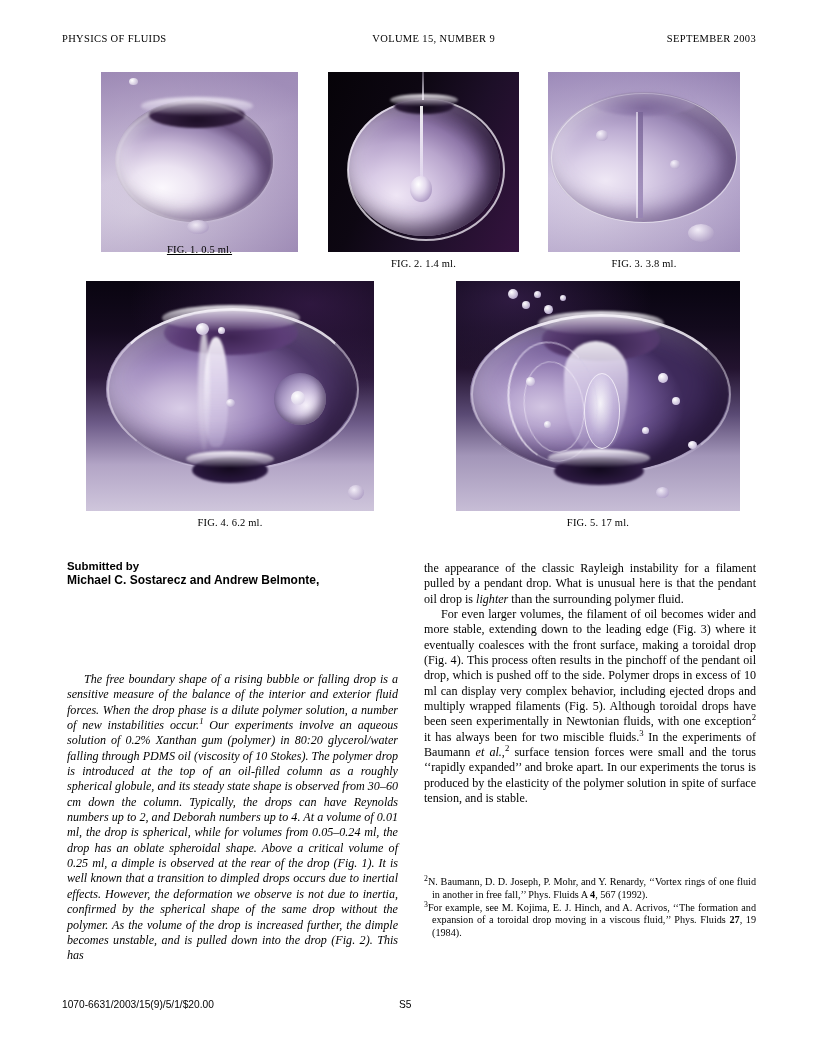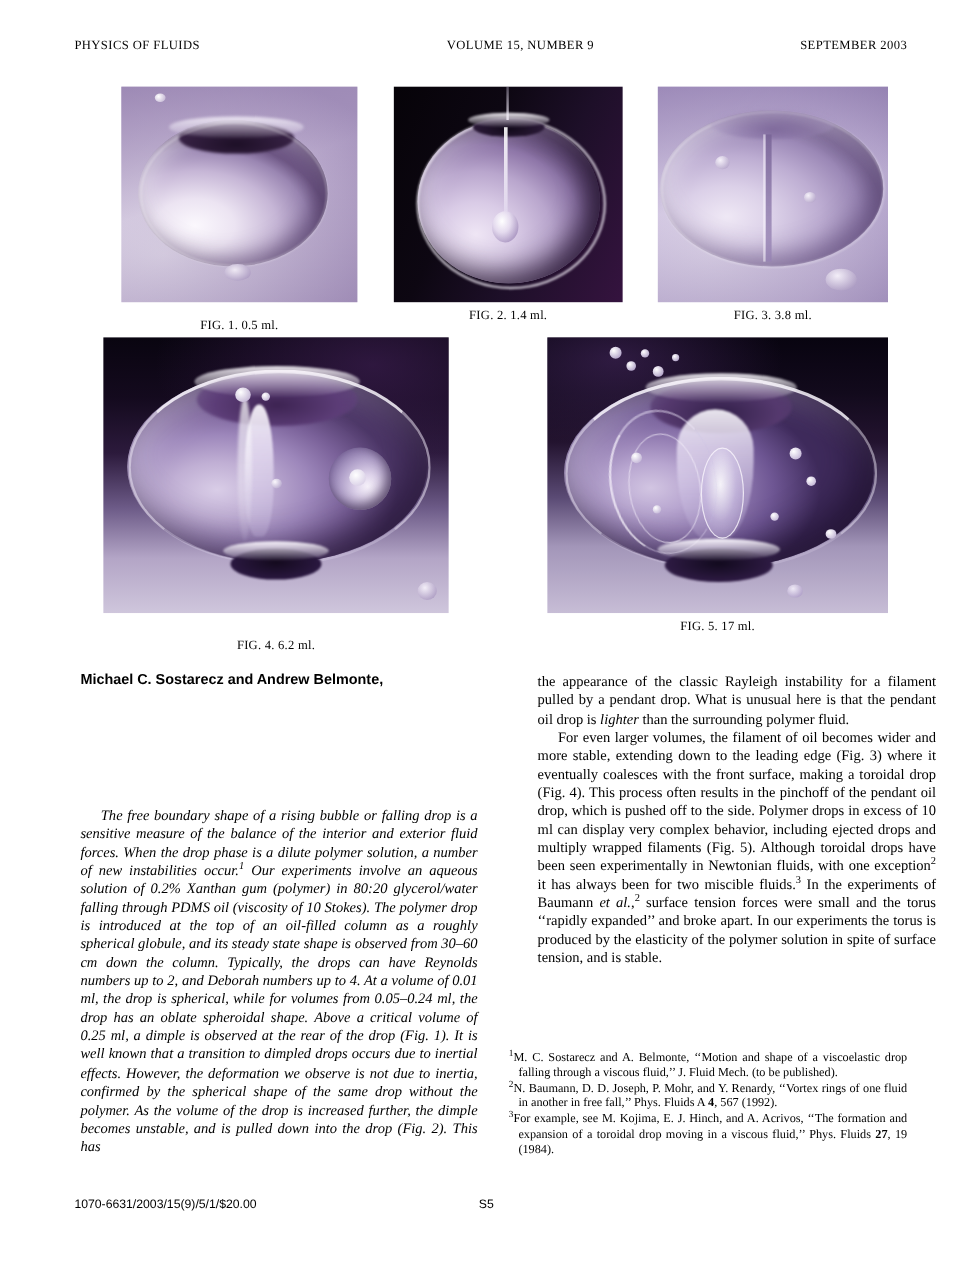--- a/index.html
+++ b/index.html
@@ -110,21 +110,21 @@
   
   .colL {
     position: absolute;
     left: 67px;
     top: 672px;
     width: 331px;
     font-style: italic;
   }
   .colR {
     position: absolute;
-    left: 448px;
+    left: 424px;
     top: 561px;
     width: 332px;
   }
   .bodytext p {
     margin: 0;
     font-size: 12.1px;
     line-height: 15.35px;
     text-align: justify;
     text-justify: inter-word;
     hyphens: manual;
@@ -203,21 +203,21 @@
         <div class="drop" style="left:16px; top:30px; width:154px; height:118px;
             border:1.5px solid rgba(255,255,255,0.45); filter: blur(0.8px);"></div>
 
         <div class="drop" style="left:86px; top:148px; width:22px; height:14px;
             background: radial-gradient(ellipse at 40% 35%, #efe9f4, #9c89b6);
             filter: blur(0.5px);"></div>
         <div class="drop" style="left:28px; top:6px; width:9px; height:7px;
             background: radial-gradient(circle at 35% 35%, #ffffff, #b9a9cc); filter: blur(0.4px);"></div>
       </div>
     </div>
-    <div class="cap" style="left:101px; top:194px; width:197px;">FIG. 1.  0.5 ml.</div>
+    <div class="cap" style="left:101px; top:172px; width:197px;text-decoration:underline;">FIG. 1.  0.5 ml.</div>
 
     <div class="figbox" style="left:328px; top:0; width:191px; height:180px;">
       <div class="figimg">
         <div class="scene" style="background:
             linear-gradient(115deg, #060308 0%, #0d0712 35%, #1d0f28 62%, #35133f 100%);"></div>
 
         <div class="drop" style="left:20px; top:28px; width:152px; height:136px;
             background:
               radial-gradient(ellipse 75% 70% at 32% 70%, #efe6f5 0%, #d9cbe6 28%, #b9a6cd 55%, #8e76a8 78%, #4b3560 100%);
             box-shadow: inset -10px -8px 22px rgba(25,10,35,0.75), inset 8px 6px 20px rgba(255,255,255,0.35);"></div>
@@ -334,21 +334,21 @@
         <div class="drop" style="left:110px; top:42px; width:13px; height:12px;
             background: radial-gradient(circle at 35% 32%, #ffffff, #b4a3ca); filter: blur(0.3px);"></div>
         <div class="drop" style="left:132px; top:46px; width:7px; height:7px;
             background: radial-gradient(circle at 35% 32%, #ffffff, #b4a3ca);"></div>
         <div class="drop" style="left:140px; top:118px; width:9px; height:8px;
             background: radial-gradient(circle at 35% 32%, #fbf8fd, #a694c2); filter: blur(0.3px);"></div>
         <div class="drop" style="left:262px; top:204px; width:16px; height:15px;
             background: radial-gradient(circle at 38% 32%, #f3eef8, #9c89b6); filter: blur(0.3px);"></div>
       </div>
     </div>
-    <div class="cap" style="left:86px; top:236px; width:288px;margin-top:16px;">FIG. 4.  6.2 ml.</div>
+    <div class="cap" style="left:86px; top:236px; width:288px;">FIG. 4.  6.2 ml.</div>
 
     <div class="figbox" style="left:456px; top:0; width:284px; height:230px;">
       <div class="figimg">
         <div class="scene" style="background:
             linear-gradient(180deg, #080410 0%, #120a1c 20%, #23132f 38%, #5a4a74 58%, #a396b9 76%, #c7bdd6 100%);"></div>
         <div class="scene" style="background:
             radial-gradient(ellipse 70% 45% at 20% 8%, rgba(70,40,95,0.6) 0%, rgba(8,4,16,0) 70%);"></div>
 
         <div class="drop" style="left:14px; top:34px; width:258px; height:158px;
             background:
@@ -409,34 +409,34 @@
         <div class="drop" style="left:186px; top:146px; width:7px; height:7px; background: radial-gradient(circle at 35% 32%, #fff, #b3a2cc);"></div>
         <div class="drop" style="left:88px; top:140px; width:7px; height:7px; background: radial-gradient(circle at 35% 32%, #fff, #b3a2cc);"></div>
         <div class="drop" style="left:232px; top:160px; width:9px; height:8px; background: radial-gradient(circle at 35% 32%, #fff, #b3a2cc);"></div>
         <div class="drop" style="left:200px; top:206px; width:13px; height:11px; background: radial-gradient(ellipse at 38% 32%, #efeaf6, #a08dbd); filter: blur(0.3px);"></div>
       </div>
     </div>
     <div class="cap" style="left:456px; top:236px; width:284px;">FIG. 5.  17 ml.</div>
   </div>
 
   <div class="titleblock">
+    <p class="submitted">Submitted by</p>
     <p class="authors">Michael C. Sostarecz and Andrew Belmonte,</p>
   </div>
 
   <div class="colL bodytext">
     <p class="ind"><span>The free boundary shape of a rising bubble or falling drop is a sensitive measure of the balance of the interior and exterior fluid forces. When the drop phase is a dilute polymer solution, a number of new instabilities occur.</span><sup>1</sup><span> Our experiments involve an aqueous solution of 0.2% Xanthan gum (polymer) in 80:20 glycerol/water falling through PDMS oil (viscosity of 10 Stokes). The polymer drop is introduced at the top of an oil-filled column as a roughly spherical globule, and its steady state shape is observed from 30–60 cm down the column. Typically, the drops can have Reynolds numbers up to 2, and Deborah numbers up to 4. At a volume of 0.01 ml, the drop is spherical, while for volumes from 0.05–0.24 ml, the drop has an oblate spheroidal shape. Above a critical volume of 0.25 ml, a dimple is observed at the rear of the drop (Fig. 1). It is well known that a transition to dimpled drops occurs due to inertial effects. However, the deformation we observe is not due to inertia, confirmed by the spherical shape of the same drop without the polymer. As the volume of the drop is increased further, the dimple becomes unstable, and is pulled down into the drop (Fig. 2). This has</span></p>
   </div>
 
   <div class="colR bodytext">
     <p><span>the appearance of the classic Rayleigh instability for a filament pulled by a pendant drop. What is unusual here is that the pendant oil drop is </span><span class="ital">lighter</span><span> than the surrounding polymer fluid.</span></p>
     <p class="ind"><span>For even larger volumes, the filament of oil becomes wider and more stable, extending down to the leading edge (Fig. 3) where it eventually coalesces with the front surface, making a toroidal drop (Fig. 4). This process often results in the pinchoff of the pendant oil drop, which is pushed off to the side. Polymer drops in excess of 10 ml can display very complex behavior, including ejected drops and multiply wrapped filaments (Fig. 5). Although toroidal drops have been seen experimentally in Newtonian fluids, with one exception</span><sup>2</sup><span> it has always been for two miscible fluids.</span><sup>3</sup><span> In the experiments of Baumann </span><span class="ital">et al.</span><span>,</span><sup>2</sup><span> surface tension forces were small and the torus ‘‘rapidly expanded’’ and broke apart. In our experiments the torus is produced by the elasticity of the polymer solution in spite of surface tension, and is stable.</span></p>
   </div>
 
   <div class="refs">
-    <div class="ref"><sup>1</sup><span>M. C. Sostarecz and A. Belmonte, ‘‘Motion and shape of a viscoelastic drop falling through a viscous fluid,’’ J. Fluid Mech. (to be published).</span></div>
     <div class="ref"><sup>2</sup><span>N. Baumann, D. D. Joseph, P. Mohr, and Y. Renardy, ‘‘Vortex rings of one fluid in another in free fall,’’ Phys. Fluids A </span><b>4</b><span>, 567 (1992).</span></div>
     <div class="ref"><sup>3</sup><span>For example, see M. Kojima, E. J. Hinch, and A. Acrivos, ‘‘The formation and expansion of a toroidal drop moving in a viscous fluid,’’ Phys. Fluids </span><b>27</b><span>, 19 (1984).</span></div>
   </div>
 
   <div class="footer">
     <span class="code">1070-6631/2003/15(9)/5/1/$20.00</span>
     <span class="pno">S5</span>
   </div>
 
 </div>

